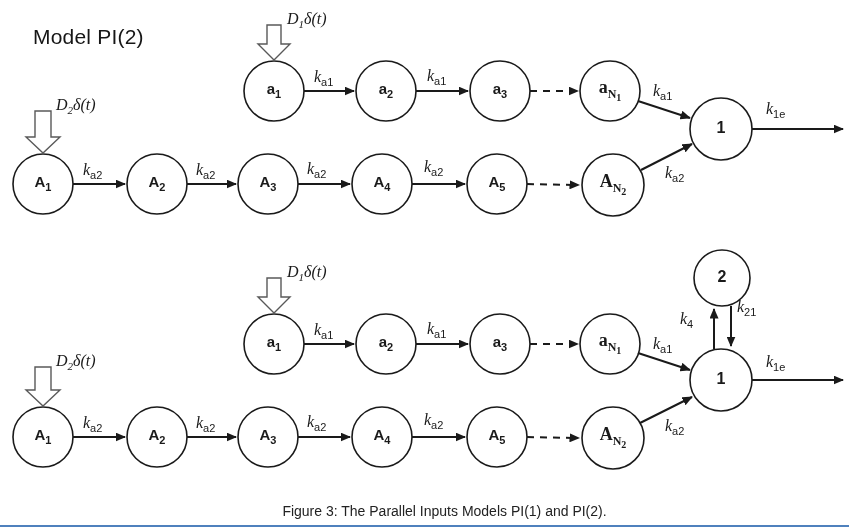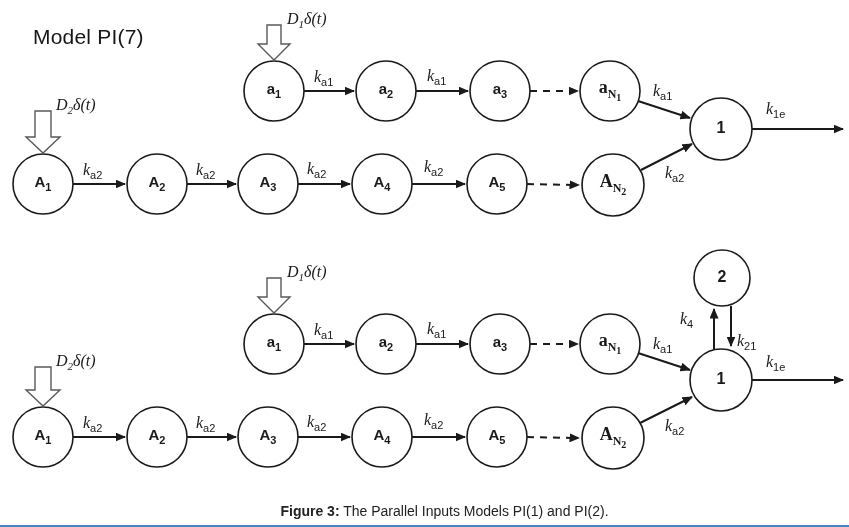--- a/index.html
+++ b/index.html
@@ -16,21 +16,21 @@
   .nlabel.serif sub sub{font-size:10px;}
   .cnum{position:absolute;transform:translate(-50%,-54%);font-weight:bold;font-size:16px;}
   .rlabel{position:absolute;font-size:15px;white-space:nowrap;}
   .rlabel i{font-family:"Liberation Serif",serif;font-style:italic;font-size:16px;}
   .rlabel sub{font-size:11px;font-style:normal;}
   .dlabel{position:absolute;font-family:Liberation Serif, serif;font-style:italic;
           font-size:16px;white-space:nowrap;}
   .dlabel sub{font-size:11px;}
   .caption{position:absolute;left:20px;top:503px;width:849px;text-align:center;
            font-size:14px;color:#222;}
-  .caption b{font-weight:bold;margin-top:44px;}
+  .caption b{font-weight:normal;margin-top:44px;}
   .footer-rule{position:absolute;left:0;bottom:0;width:100%;height:2px;}
 </style>
 </head>
 <body>
 
 <div class="stage">
 
   <svg class="layer" width="849" height="527" viewBox="0 0 849 527">
     <defs>
       <marker id="ah" markerUnits="userSpaceOnUse" markerWidth="11" markerHeight="9" refX="9.5" refY="4.5" orient="auto">
@@ -111,21 +111,21 @@
         <line x1="527" y1="437" x2="579" y2="438" marker-end="url(#ah)"></line>
       </g>
 
       <g stroke="#595959" stroke-width="1.4" fill="#ffffff">
         <path d="M267,278 L281,278 L281,297 L290,297 L274,313 L258,297 L267,297 Z"></path>
         <path d="M35,367 L51,367 L51,390 L60,390 L43,406 L26,390 L35,390 Z"></path>
       </g>
     </g>
   </svg>
 
-  <div class="abs model-title" style="left:33px;top:25px">Model PI(7)</div>
+  <div class="abs model-title" style="left:33px;top:25px">Model PI(2)</div>
 
   <div class="dlabel" style="left:287px;top:10px"><span>D</span><sub>1</sub><span>δ(t)</span></div>
   <div class="dlabel" style="left:56px;top:96px"><span>D</span><sub>2</sub><span>δ(t)</span></div>
   <div class="dlabel" style="left:287px;top:263px"><span>D</span><sub>1</sub><span>δ(t)</span></div>
   <div class="dlabel" style="left:56px;top:352px"><span>D</span><sub>2</sub><span>δ(t)</span></div>
 
   <div class="nlabel" style="left:274px;top:91px"><span>a</span><sub>1</sub></div>
   <div class="nlabel" style="left:386px;top:91px"><span>a</span><sub>2</sub></div>
   <div class="nlabel" style="left:500px;top:91px"><span>a</span><sub>3</sub></div>
   <div class="nlabel serif" style="left:610px;top:91px"><span>a</span><sub><span>N</span><sub>1</sub></sub></div>
@@ -163,18 +163,18 @@
   <div class="rlabel" style="left:314px;top:321px"><i>k</i><sub>a1</sub></div>
   <div class="rlabel" style="left:427px;top:320px"><i>k</i><sub>a1</sub></div>
   <div class="rlabel" style="left:653px;top:335px"><i>k</i><sub>a1</sub></div>
   <div class="rlabel" style="left:83px;top:414px"><i>k</i><sub>a2</sub></div>
   <div class="rlabel" style="left:196px;top:414px"><i>k</i><sub>a2</sub></div>
   <div class="rlabel" style="left:307px;top:413px"><i>k</i><sub>a2</sub></div>
   <div class="rlabel" style="left:424px;top:411px"><i>k</i><sub>a2</sub></div>
   <div class="rlabel" style="left:665px;top:417px"><i>k</i><sub>a2</sub></div>
   <div class="rlabel" style="left:766px;top:353px"><i>k</i><sub>1e</sub></div>
   <div class="rlabel" style="left:680px;top:310px"><i>k</i><sub>4</sub></div>
-  <div class="rlabel" style="left:737px;top:332px"><i>k</i><sub>21</sub></div>
+  <div class="rlabel" style="left:737px;top:298px"><i>k</i><sub>21</sub></div>
 
   <div class="caption"><b>Figure 3:</b><span> The Parallel Inputs Models PI(1) and PI(2).</span></div>
 
   <div class="footer-rule" style="background:#4f81bd"></div>
 </div>
 
 </body></html>

